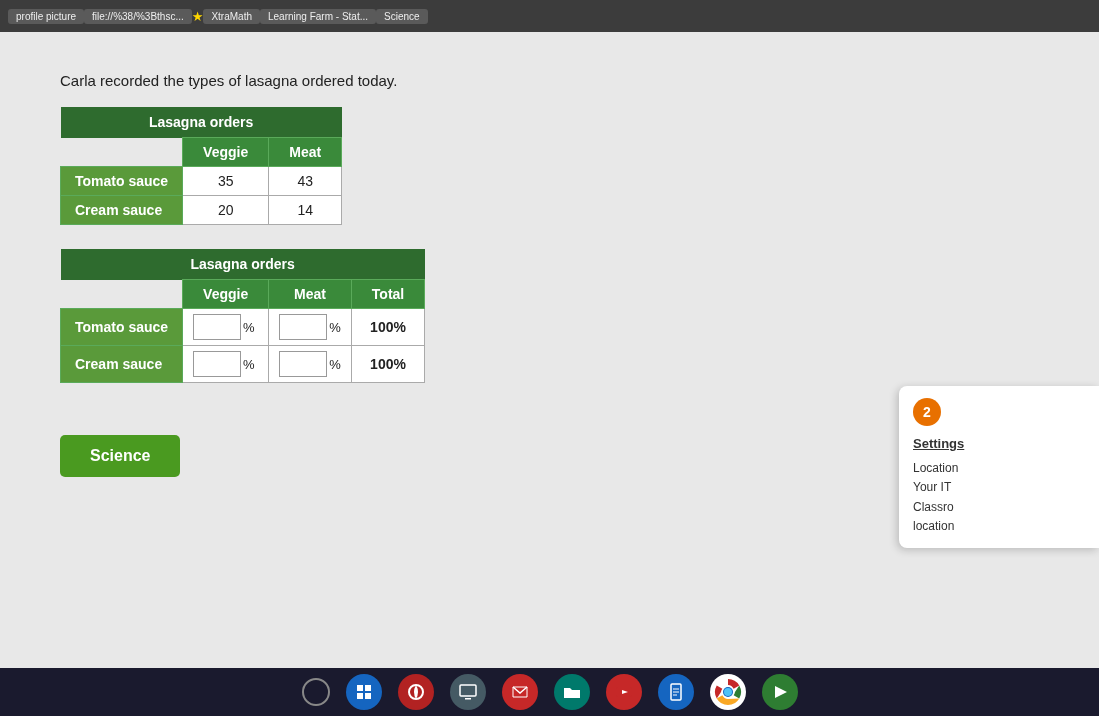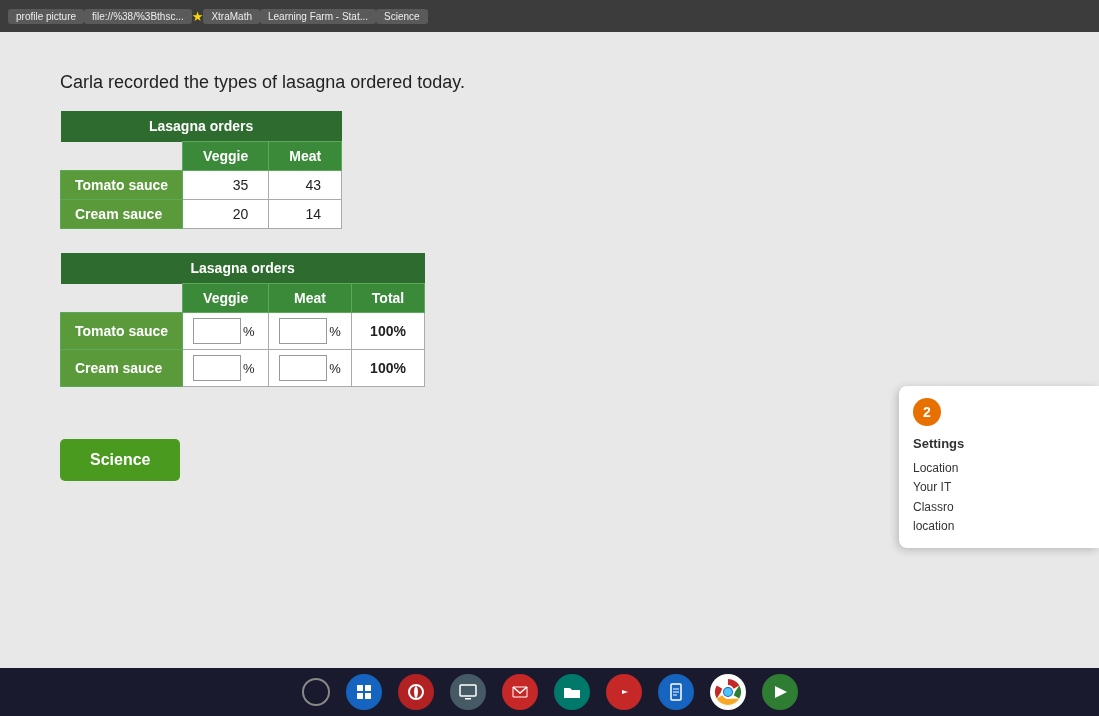--- a/index.html
+++ b/index.html
@@ -48,21 +48,21 @@
     
     .content-panel {
       flex: 1;
       background: #e8e8e8;
       padding: 40px 60px;
       overflow-y: auto;
     }
 
     
     .intro-text {
-      font-size: 18px;
+      font-size: 15px;
       color: #222;
       margin-bottom: 18px;
     }
 
     
     .table-wrapper {
       margin-bottom: 24px;
       margin-top: 16px;
     }
 
@@ -92,21 +92,21 @@
 
     table.data-table .header-row th:first-child {
       background: transparent;
       border: none;
     }
 
     table.data-table .data-row td {
       background: #fff;
       border: 1px solid #aaa;
       padding: 6px 20px;
-      text-align: right;
+      text-align: center;
     }
 
     table.data-table .data-row td.row-label {
       background: #5a9a3a;
       color: #fff;
       font-weight: bold;
       text-align: left;
       padding: 6px 14px;
       border: 1px solid #5aaa5a;
     }
@@ -238,20 +238,21 @@
     .settings-text {
       font-size: 12px;
       color: #333;
       line-height: 1.6;
     }
 
     .settings-text .settings-title {
       font-weight: bold;
       font-size: 13px;
       margin-bottom: 4px;
+      text-decoration: underline;
     }
 
     
     .taskbar {
       background: #1a1a2e;
       height: 48px;
       display: flex;
       align-items: center;
       justify-content: center;
       gap: 16px;

